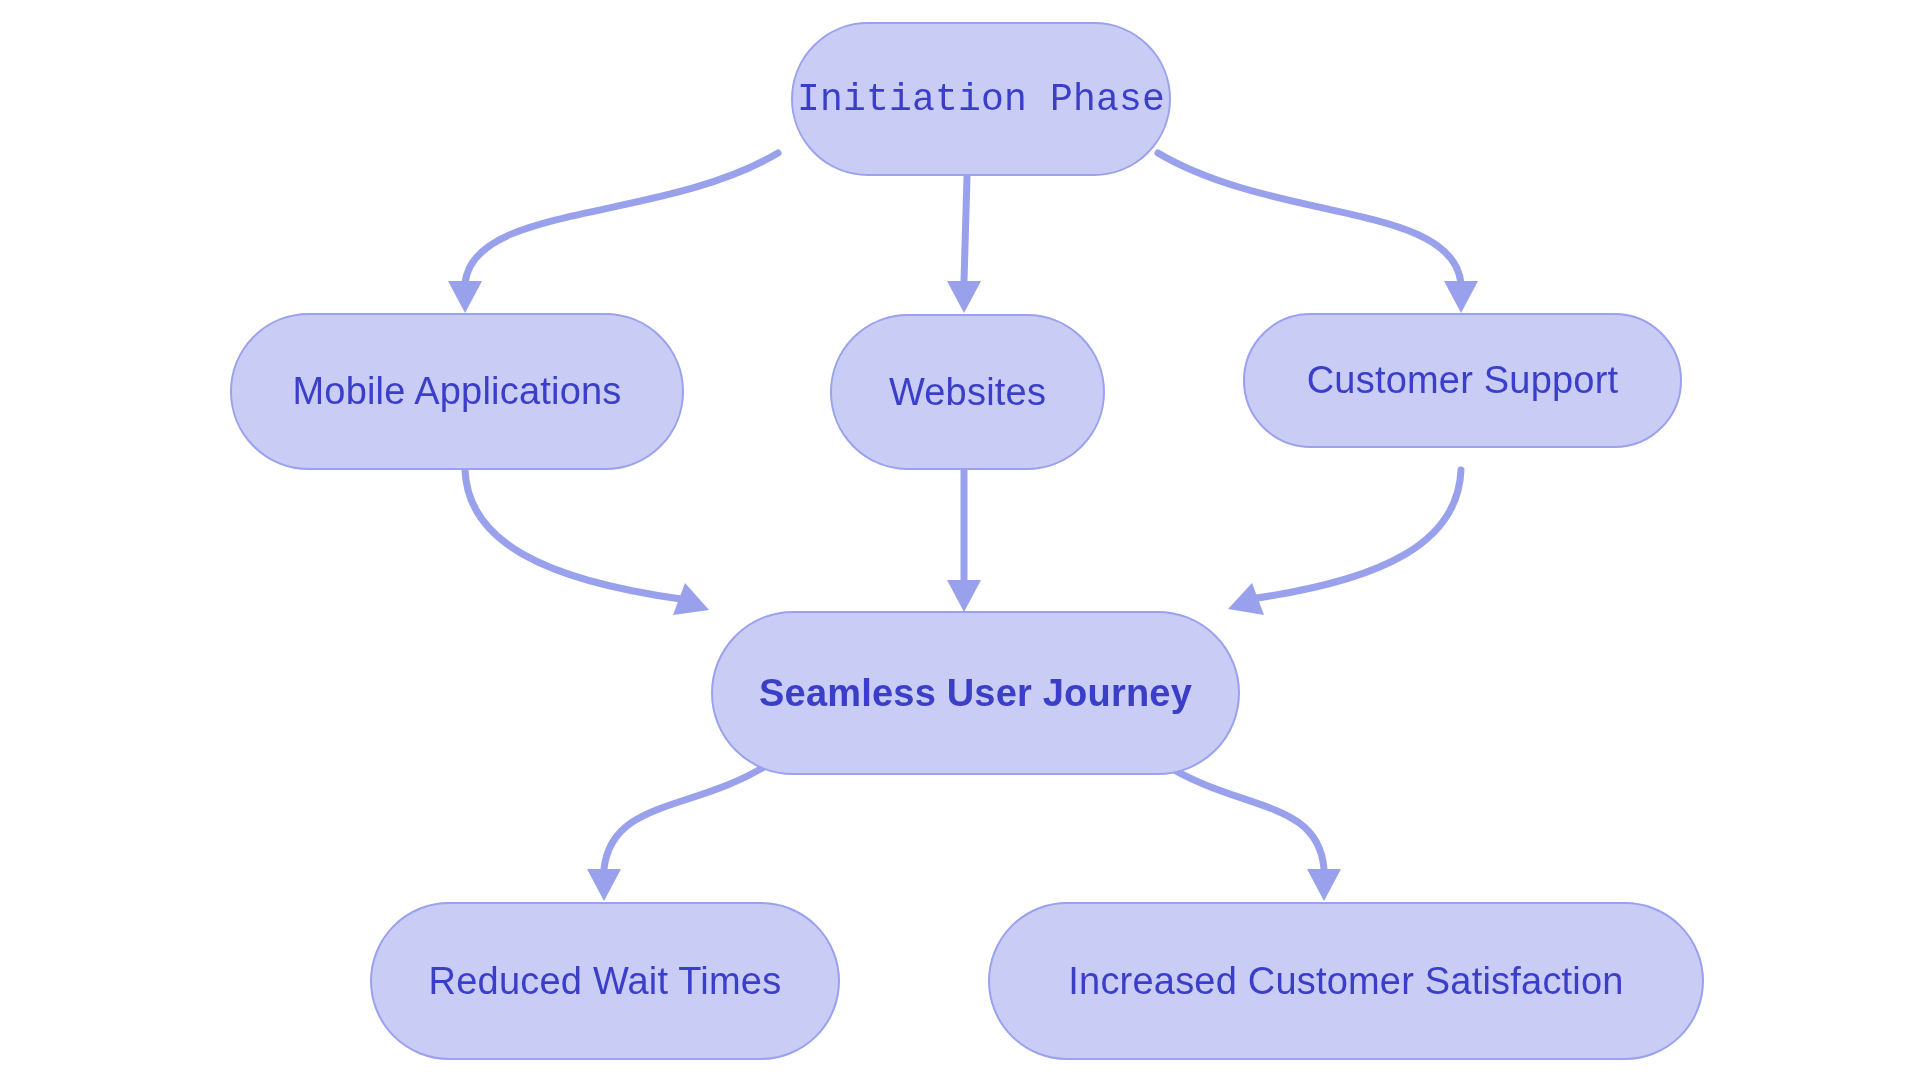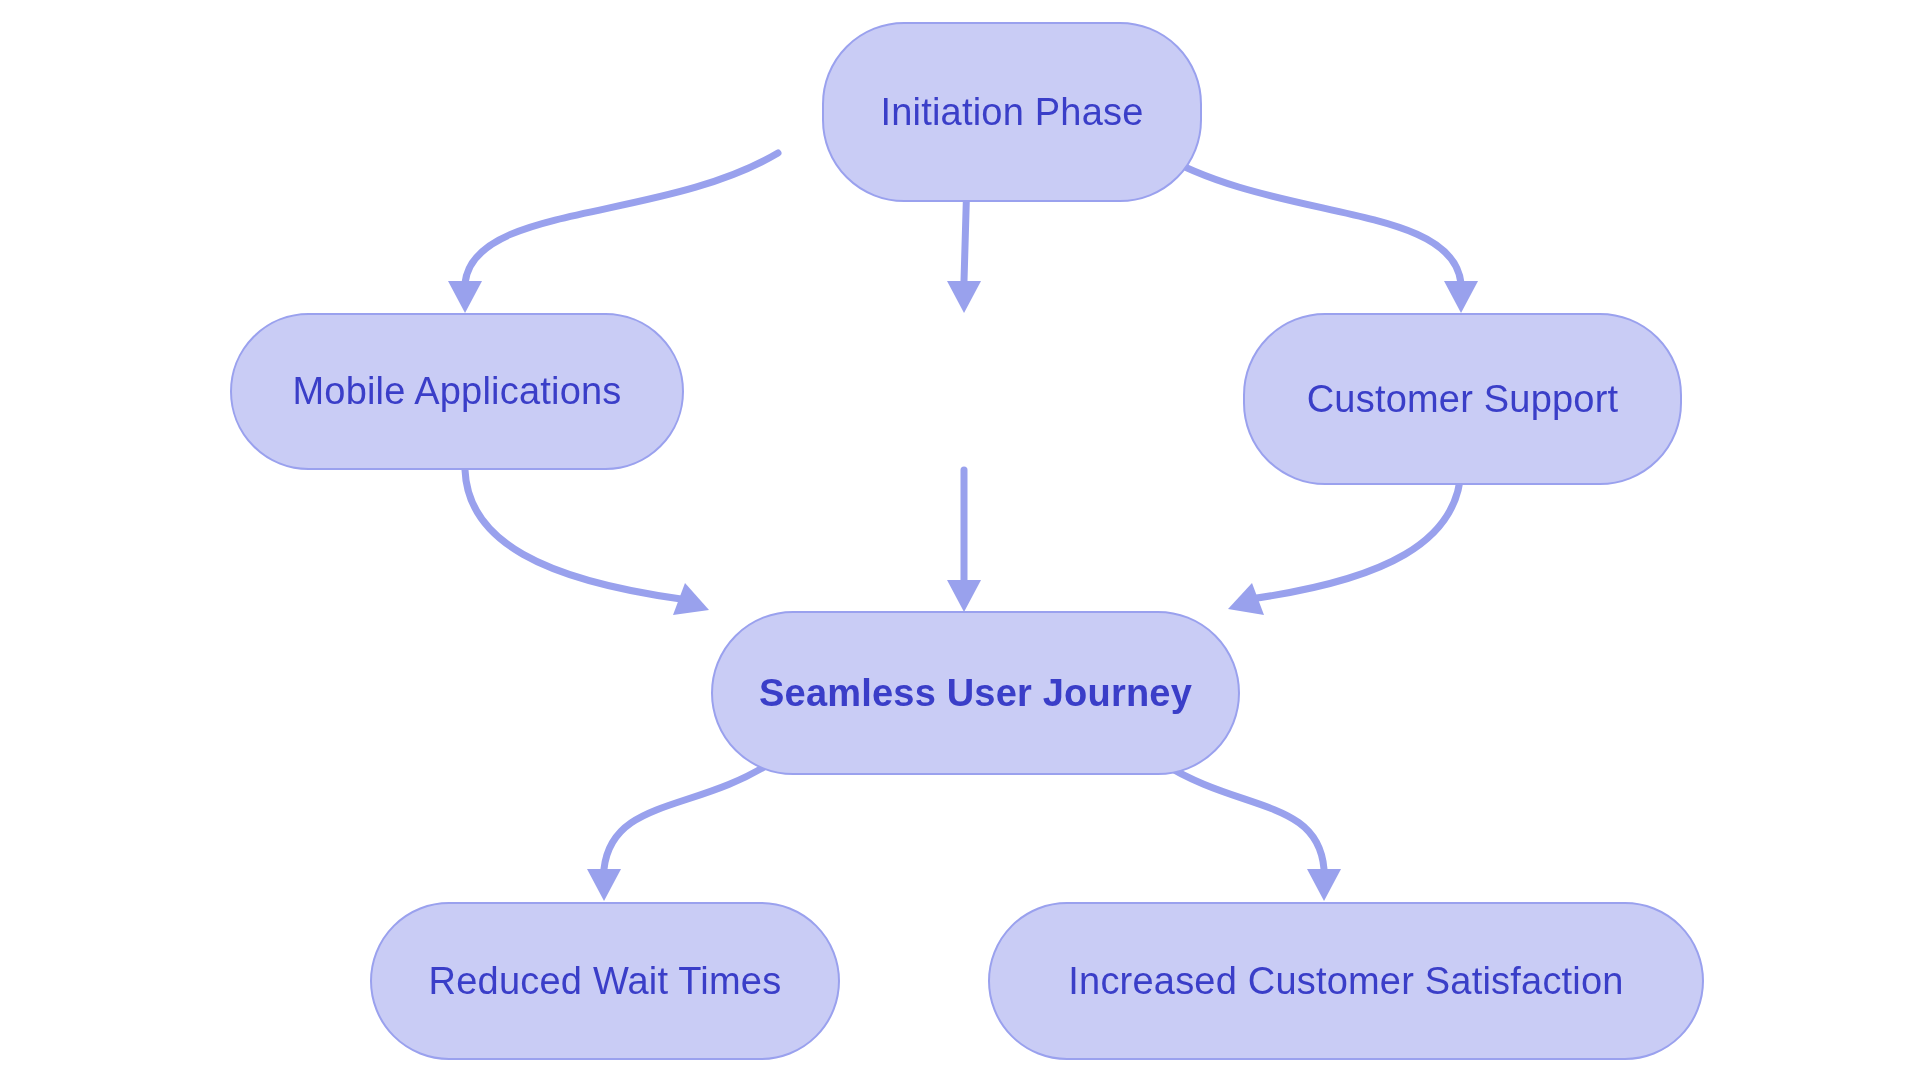--- a/index.html
+++ b/index.html
@@ -27,24 +27,24 @@
     background:var(--node-fill);
     border:2.5px solid var(--node-border);
     border-radius:82px;
     color:var(--text);
     font-size:38px;
     font-weight:400;
     letter-spacing:0.2px;
     text-align:center;
     white-space:nowrap;
   }
-  .n-initiation{left:822px;top:22px;width:380px;height:180px;}
+  .n-initiation{left:791px;top:22px;width:380px;height:154px;font-family:Liberation Mono, monospace;}
   .n-mobile{left:230px;top:313px;width:454px;height:157px;}
   .n-websites{left:830px;top:314px;width:275px;height:156px;}
-  .n-support{left:1243px;top:313px;width:439px;height:172px;}
+  .n-support{left:1243px;top:313px;width:439px;height:135px;}
   .n-seamless{left:711px;top:611px;width:529px;height:164px;font-weight:bold;}
   .n-reduced{left:370px;top:902px;width:470px;height:158px;align-items:center;}
   .n-increased{left:988px;top:902px;width:716px;height:158px;}
 </style>
 </head>
 <body>
 
 <div class="canvas">
 
   <svg class="edges" viewBox="0 0 1920 1083" xmlns="http://www.w3.org/2000/svg">
@@ -73,20 +73,23 @@
     <path class="edge" d="M 1161,762 C 1238,812 1318,798 1324,869"></path>
     <polygon class="arrowhead" points="1307,869 1341,869 1324,901"></polygon>
   </svg>
 
   <div class="node n-initiation">
     <span>Initiation Phase</span>
   </div>
   <div class="node n-mobile">
     <span>Mobile Applications</span>
   </div>
+  <div class="node n-websites">
+    <span>Websites</span>
+  </div>
   <div class="node n-support">
     <span>Customer Support</span>
   </div>
   <div class="node n-seamless">
     <span>Seamless User Journey</span>
   </div>
   <div class="node n-reduced">
     <span>Reduced Wait Times</span>
   </div>
   <div class="node n-increased">

